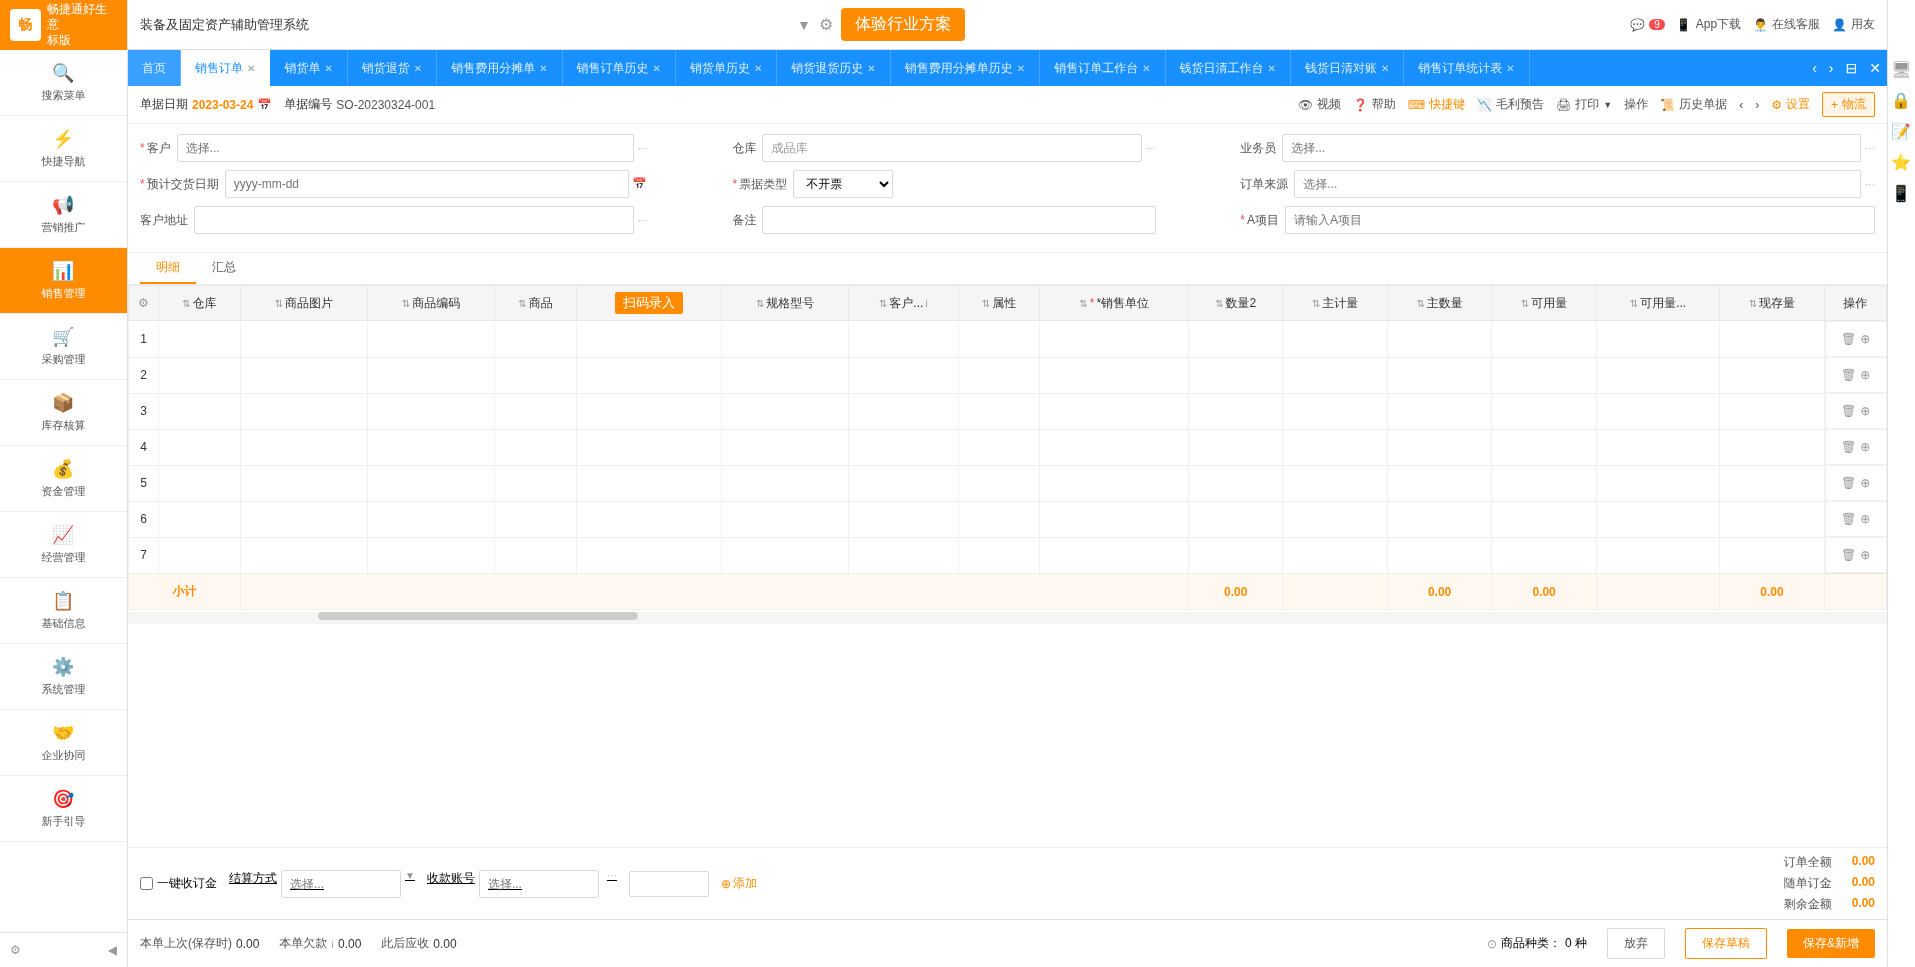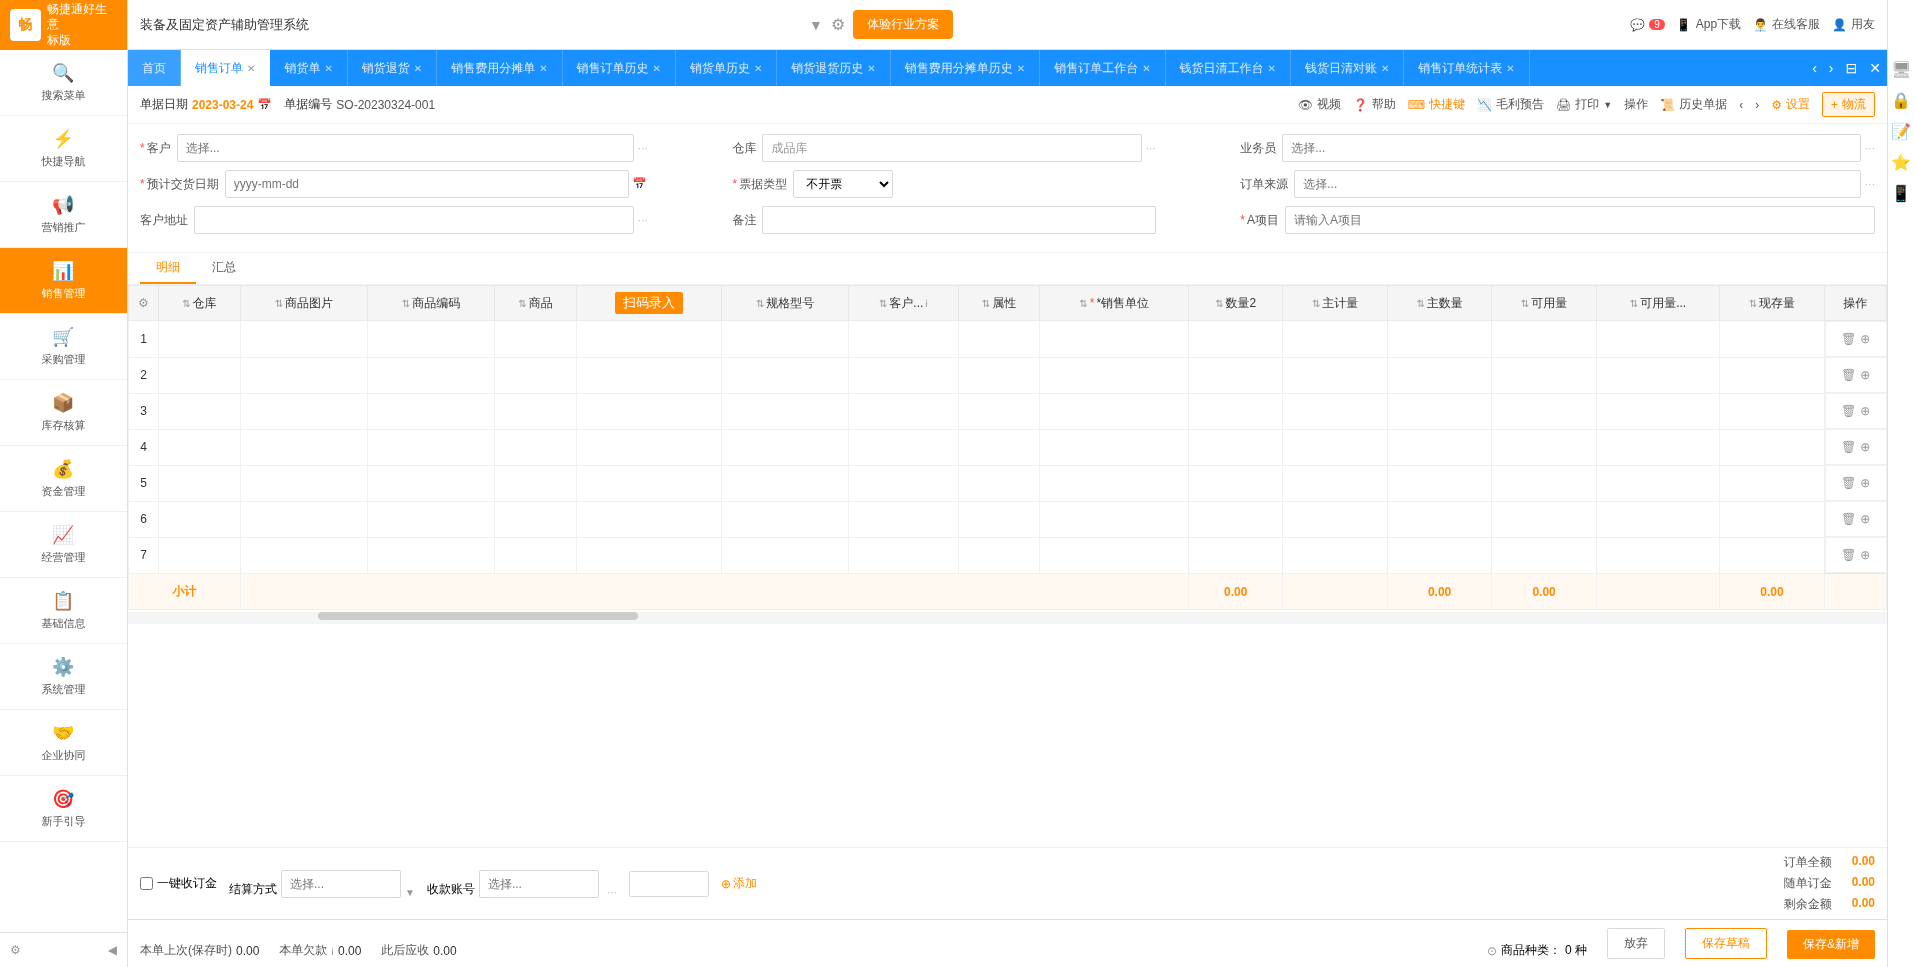--- a/index.html
+++ b/index.html
@@ -19,21 +19,21 @@
     .sidebar-item-icon { font-size: 18px; margin-bottom: 4px; }
     .sidebar-item-label { font-size: 11px; text-align: center; }
     .sidebar-bottom { padding: 10px; display: flex; justify-content: space-between; align-items: center; border-top: 1px solid #e0e0e0; }
 
     
     .main-content { flex: 1; display: flex; flex-direction: column; overflow: hidden; }
 
     
     .top-bar { background: #fff; height: 50px; display: flex; align-items: center; padding: 0 12px; border-bottom: 1px solid #e0e0e0; gap: 8px; }
     .top-bar-title { font-size: 13px; color: #333; flex: 1; }
-    .top-bar-btn { background: #ff8c00; color: #fff; border: none; border-radius: 4px; padding: 6px 14px; cursor: pointer; font-size: 12px; }
+    .top-bar-btn { background: #ff8c00; color: #fff; border: none; border-radius: 4px; padding: 6px 14px; cursor: pointer; font-size: 16px; }
     .top-bar-actions { display: flex; align-items: center; gap: 12px; color: #555; }
     .top-bar-actions .icon-btn { cursor: pointer; display: flex; align-items: center; gap: 4px; font-size: 12px; }
     .badge { background: #ff4d4f; color: #fff; border-radius: 8px; padding: 0 5px; font-size: 10px; }
 
     
     .tab-bar { background: #1890ff; display: flex; align-items: center; height: 36px; overflow: hidden; }
     .tab-bar-inner { display: flex; flex: 1; overflow: hidden; }
     .tab { padding: 0 14px; height: 36px; display: flex; align-items: center; cursor: pointer; font-size: 12px; color: rgba(255,255,255,0.85); white-space: nowrap; border-right: 1px solid rgba(255,255,255,0.2); }
     .tab.active { background: #fff; color: #1890ff; }
     .tab.home { background: rgba(255,255,255,0.15); }
@@ -72,35 +72,35 @@
     .row-num { color: #999; width: 30px; }
     .subtotal-row { background: #fff8f0; font-size: 12px; }
     .subtotal-row td { border-top: 1px solid #e8e8e8; color: #ff8c00; font-weight: bold; }
     .subtotal-label { color: #ff8c00; padding: 0 8px; }
     .scan-btn { background: #ff8c00; color: #fff; border: none; padding: 2px 8px; border-radius: 2px; cursor: pointer; font-size: 13px; }
     .col-setting-icon { cursor: pointer; color: #999; }
     .sort-icon { color: #999; font-size: 10px; }
     .th-inner { display: flex; align-items: center; justify-content: center; gap: 2px; }
 
     
-    .bottom-bar { background: #fff; border-top: 1px solid #e0e0e0; padding: 8px 12px; display: flex; align-items: flex-end; gap: 20px; flex-shrink: 0; }
+    .bottom-bar { background: #fff; border-top: 1px solid #e0e0e0; padding: 8px 12px; display: flex; align-items: center; gap: 20px; flex-shrink: 0; }
     .bottom-info { display: flex; align-items: center; gap: 4px; font-size: 12px; color: #555; }
     .bottom-info .val { color: #333; }
     .bottom-spacer { flex: 1; }
     .summary-box { display: flex; flex-direction: column; gap: 4px; font-size: 12px; color: #555; justify-content: center; }
     .summary-row { display: flex; justify-content: space-between; gap: 20px; }
     .summary-row .val { color: #ff8c00; font-weight: bold; }
     .btn-discard { border: 1px solid #d9d9d9; background: #fff; border-radius: 2px; padding: 6px 16px; cursor: pointer; color: #555; font-size: 12px; }
     .btn-save-draft { border: 1px solid #ff8c00; background: #fff; border-radius: 2px; padding: 6px 16px; cursor: pointer; color: #ff8c00; font-size: 12px; }
     .btn-save-new { background: #ff8c00; color: #fff; border: none; border-radius: 2px; padding: 6px 16px; cursor: pointer; font-size: 12px; }
 
     
     .payment-bar { background: #fff; border-top: 1px solid #f0f0f0; padding: 6px 12px; display: flex; align-items: center; gap: 12px; flex-shrink: 0; }
     .payment-check { display: flex; align-items: center; gap: 4px; justify-content: center; }
-    .payment-field { display: flex; align-items: flex-end; gap: 4px; }
+    .payment-field { display: flex; align-items: flex-start; gap: 4px; text-decoration: underline; }
     .payment-input { border: 1px solid #d9d9d9; border-radius: 2px; padding: 3px 8px; height: 26px; width: 80px; font-size: 12px; color: #ff8c00; }
     .add-btn { color: #ff8c00; cursor: pointer; display: flex; align-items: center; gap: 2px; }
 
     
     .right-sidebar { width: 28px; background: #fff; border-left: 1px solid #e0e0e0; display: flex; flex-direction: column; align-items: center; padding-top: 60px; gap: 12px; flex-shrink: 0; }
     .right-sidebar-icon { cursor: pointer; color: #999; font-size: 16px; }
 
     
     .scrollbar-row { height: 12px; background: #f5f5f5; position: relative; }
     .scrollbar-thumb { height: 8px; width: 320px; background: #ccc; border-radius: 4px; margin: 2px 190px; }

